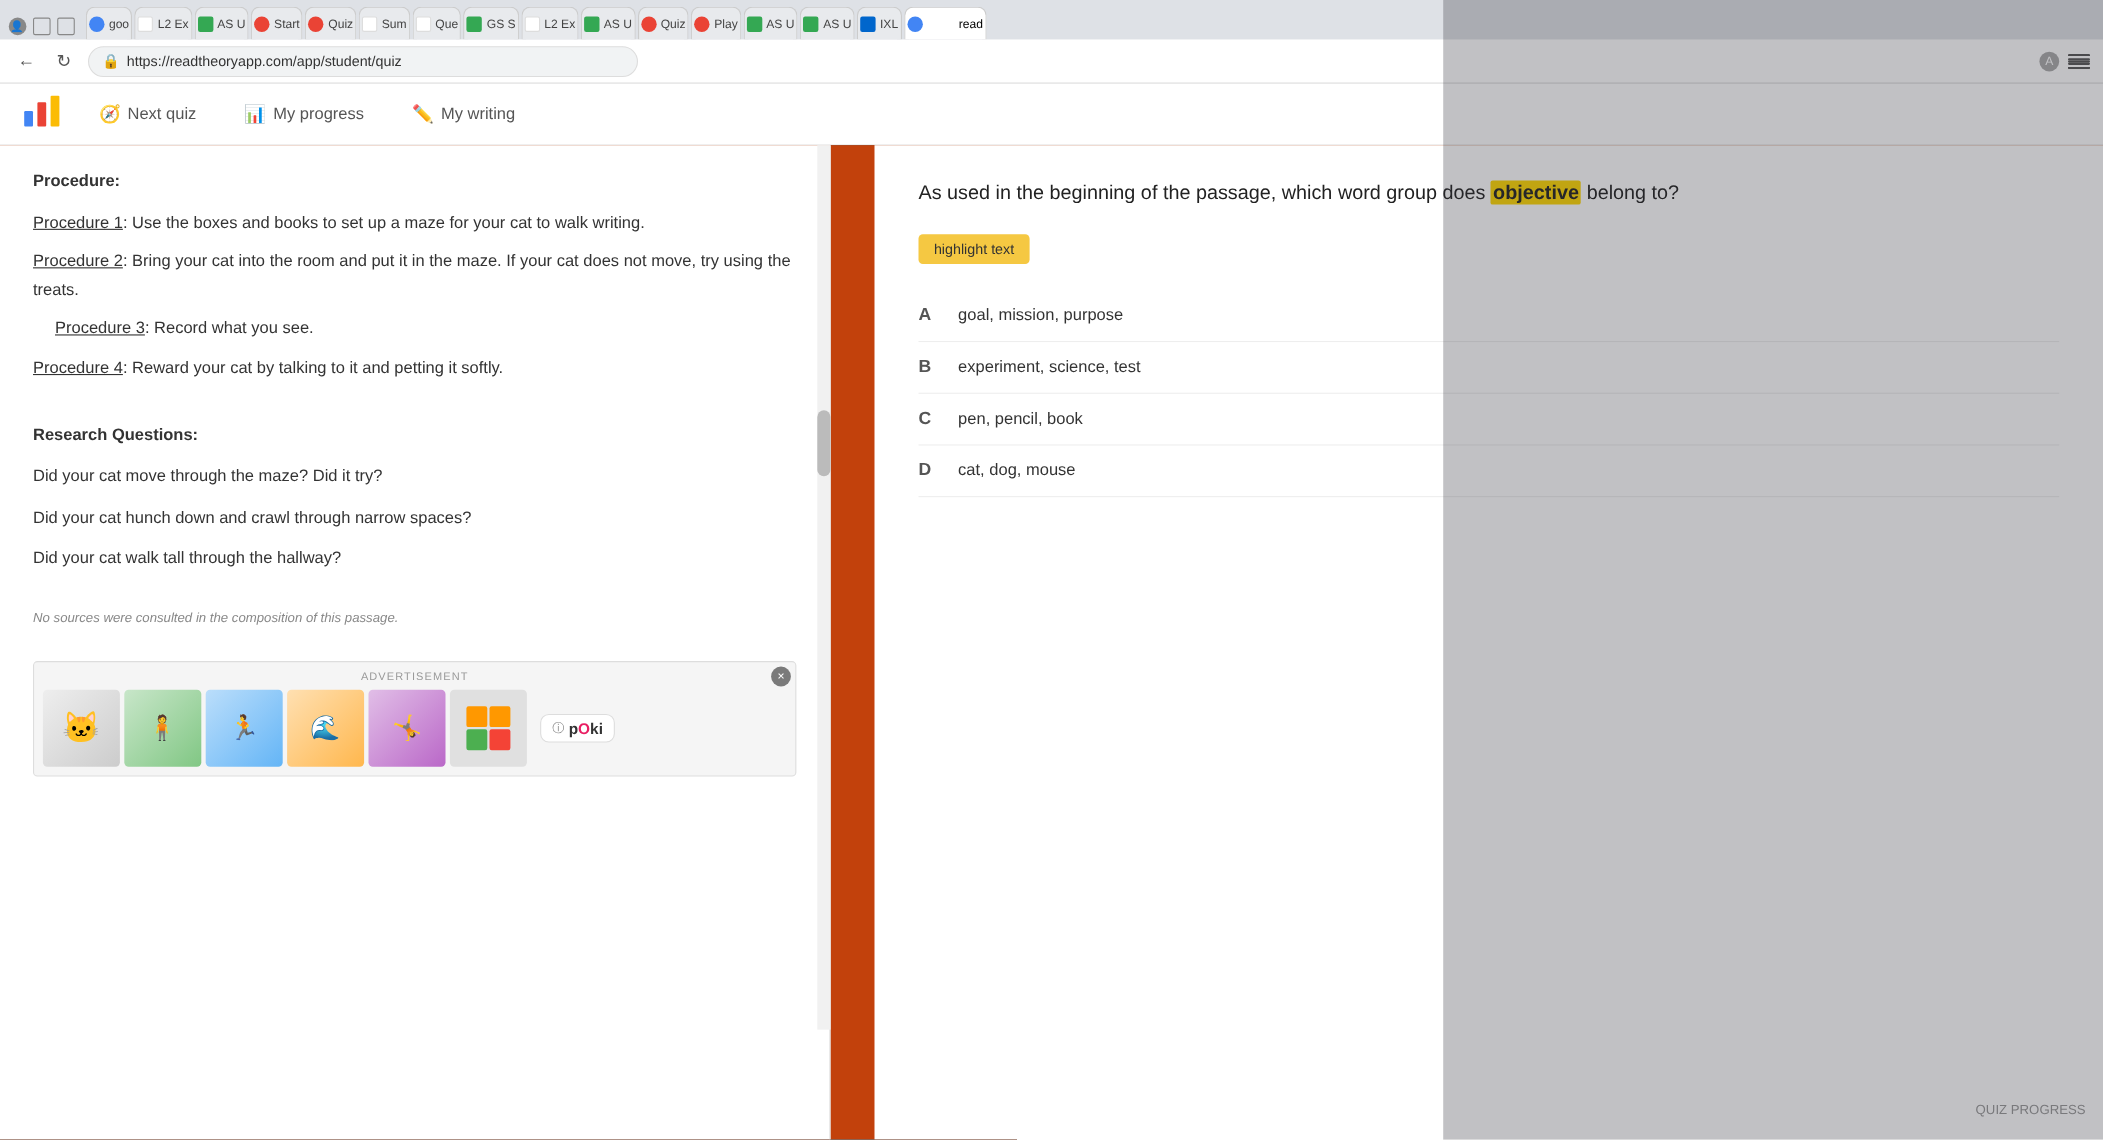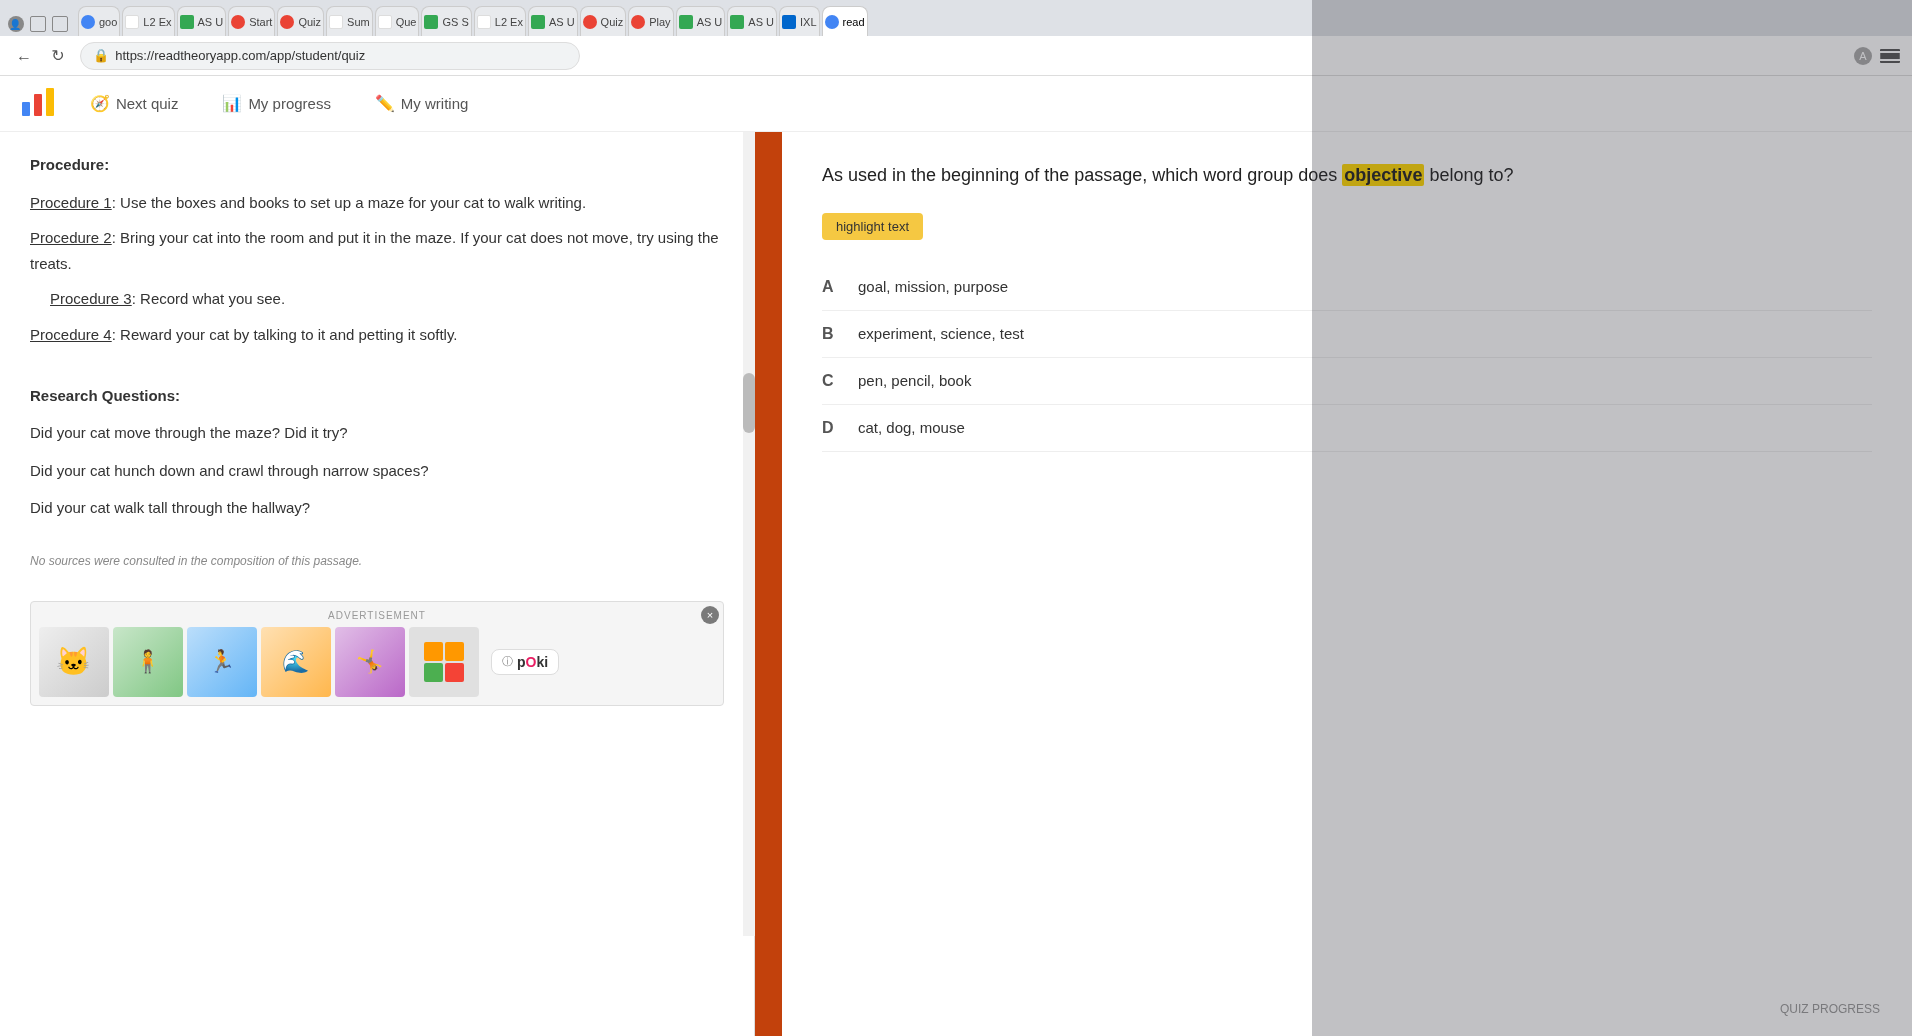--- a/index.html
+++ b/index.html
@@ -40,20 +40,21 @@
       max-width: 120px;
       overflow: hidden;
       cursor: pointer;
       border: 1px solid #ccc;
       border-bottom: none;
     }
 
     .tab.active {
       background: #fff;
       color: #000;
+      gap: 29px;
     }
 
     .tab-icon {
       width: 14px;
       height: 14px;
       margin-right: 4px;
       flex-shrink: 0;
       background: #aaa;
       border-radius: 2px;
       display: inline-block;
@@ -191,20 +192,21 @@
       font-style: italic;
       margin-top: 30px;
     }
 
     
     .question-pane {
       flex: 1;
       padding: 30px 40px;
       background: #fff;
       overflow-y: auto;
+      margin-left: 13px;
     }
 
     .question-text {
       font-size: 18px;
       line-height: 1.5;
       color: #222;
       margin-bottom: 24px;
       font-weight: 400;
     }
 
@@ -291,21 +293,21 @@
       cursor: pointer;
       display: flex;
       align-items: center;
       justify-content: center;
     }
 
     
     .quiz-progress {
       position: fixed;
       bottom: 20px;
-      right: 32px;
+      right: 16px;
       font-size: 12px;
       color: #999;
     }
 
     
     .reflection-overlay {
       position: absolute;
       right: 0;
       top: 0;
       width: 600px;

